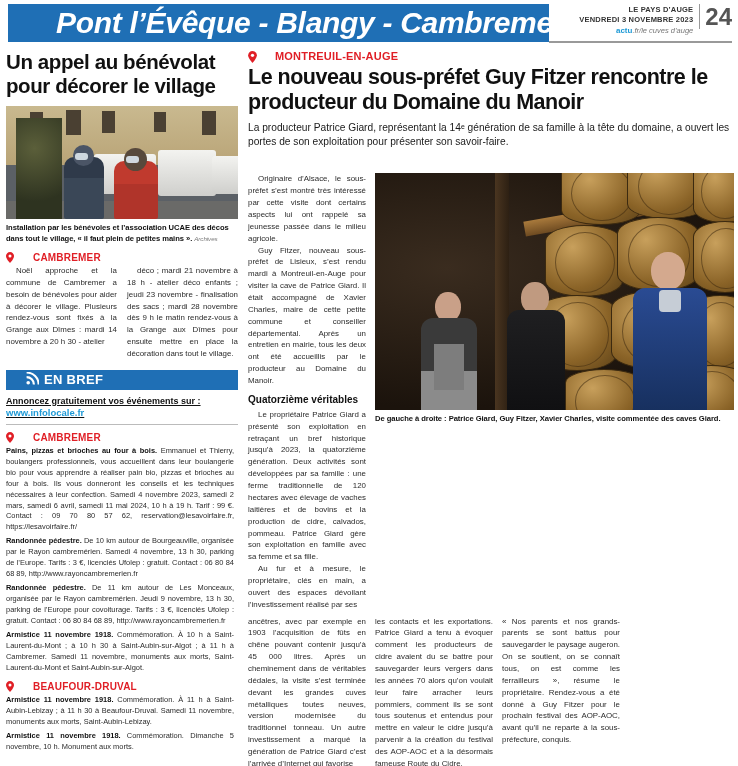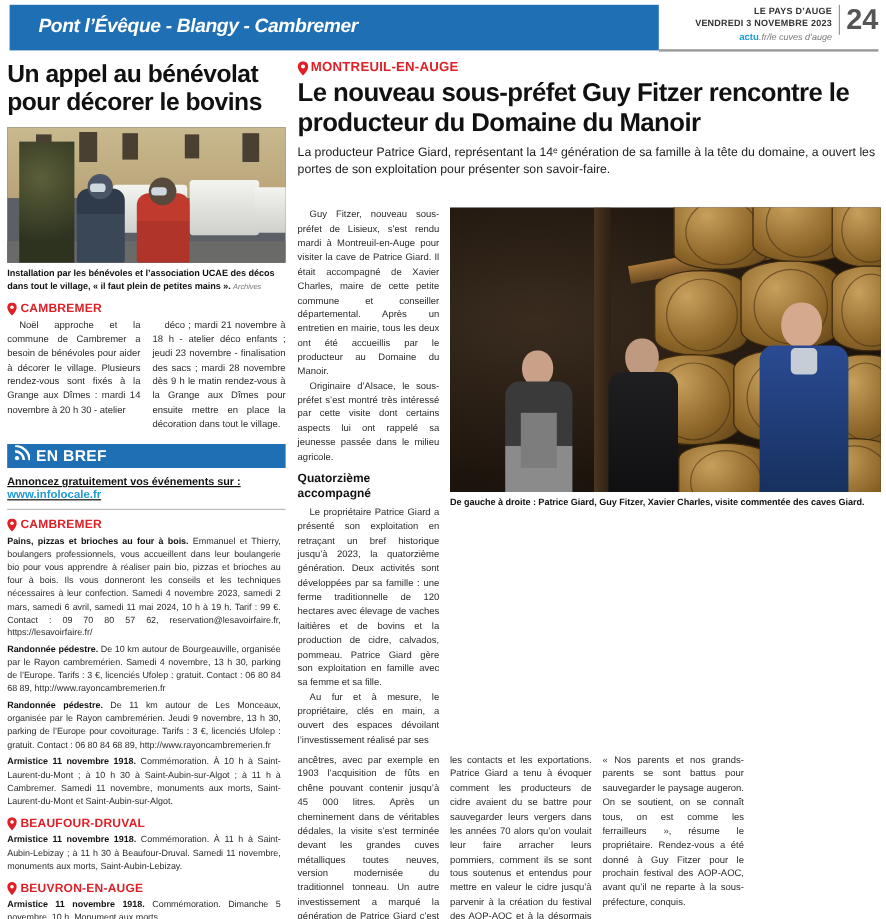--- a/index.html
+++ b/index.html
@@ -10,22 +10,22 @@
   }
   .page{position:relative;width:738px;height:766px;}
 
   
   .masthead{position:absolute;left:0;top:0;width:738px;height:46px;}
   .mast-tab{
     position:absolute;left:8px;top:4px;width:541px;height:38px;
     background:#1f6fb5;display:flex;align-items:center;
   }
   .mast-tab-text{
-    color:#fff;font-size:16px;font-weight:bold;font-style:italic;
-    letter-spacing:-0.3px;padding-left:24px;white-space:nowrap;
+    color:#fff;font-size:30px;font-weight:bold;font-style:italic;
+    letter-spacing:-0.3px;padding-left:24px;white-space:nowrap;margin-left:24px;
   }
   .mast-right{
     position:absolute;right:6px;top:4px;width:170px;height:36px;
     display:flex;align-items:flex-start;justify-content:flex-end;
   }
   .mast-lines{text-align:right;padding-right:6px;padding-top:1px;}
   .mast-l1{font-size:7.5px;font-weight:bold;color:#333;letter-spacing:.2px;line-height:1.35;}
   .mast-l2{font-size:7.5px;font-weight:bold;color:#333;letter-spacing:.2px;line-height:1.35;}
   .mast-l3{font-size:7.5px;color:#777;line-height:1.5;font-style:italic;}
   .mast-l3 b{color:#1f9ad6;font-style:normal;font-weight:bold;font-size:8px;margin-top:13px;}
@@ -60,37 +60,37 @@
   .ph-p2 .head{position:absolute;left:10px;top:-13px;width:23px;height:23px;border-radius:50%;background:#57493c;}
   .ph-mask{position:absolute;width:13px;height:7px;background:#cfd8df;border-radius:3px;}
 
   .caption{
     font-size:7.6px;font-weight:bold;line-height:1.42;color:#111;
     margin-top:4px;letter-spacing:-0.05px;
   }
   .caption .credit{font-weight:normal;font-style:italic;color:#777;font-size:6.2px;}
 
   .loc{
-    display:flex;align-items:center;gap:3px;margin-top:7px;margin-bottom:2px;
+    display:flex;align-items:center;gap:19px;margin-top:7px;margin-bottom:2px;
   }
   .pin{
     width:8px;height:11px;flex:none;position:relative;
   }
   .pin svg{display:block;}
   .loc-name{color:#e01f26;font-weight:bold;font-size:10px;letter-spacing:.2px;}
 
   .body-2col{
     column-count:2;column-gap:10px;font-size:7.9px;line-height:1.5;
     text-align:justify;color:#2b2b2b;margin-top:2px;
   }
   .body-2col p{margin:0;text-indent:10px;}
 
   .enbref{
     margin-top:10px;width:232px;height:20px;background:#1f6fb5;
-    display:flex;align-items:center;gap:5px;padding-left:6px;box-sizing:border-box;
+    display:flex;align-items:center;gap:5px;padding-left:20px;box-sizing:border-box;
   }
   .enbref-title{color:#fff;font-weight:bold;font-size:13px;letter-spacing:.3px;}
   .enbref-sub{
     font-size:9px;font-weight:bold;line-height:1.35;margin-top:5px;color:#111;text-decoration:underline;
   }
   .enbref-url{color:#1f9ad6;font-weight:bold;font-size:9.5px;display:block;}
   .hr-thin{width:232px;height:1px;background:#bbb;margin:4px 0 2px 0;}
 
   .brief-p{
     font-size:7.45px;line-height:1.47;text-align:justify;color:#2b2b2b;
@@ -158,21 +158,21 @@
         <div class="mast-l2">VENDREDI 3 NOVEMBRE 2023</div>
         <div class="mast-l3"><b>actu</b><span>.fr/le cuves d’auge</span></div>
       </div>
       <div class="mast-pagenum">24</div>
     </div>
     <div class="mast-rule"></div>
   </div>
 
   <div class="left-col">
 
-    <h1 class="left-head">Un appel au bénévolat pour décorer le bovins</h1>
+    <h1 class="left-head">Un appel au bénévolat pour décorer le village</h1>
 
     <div class="photo">
       <div class="ph-bld"></div>
       <div class="ph-win" style="left:24px;top:6px;width:13px;height:22px;"></div>
       <div class="ph-win" style="left:60px;top:4px;width:15px;height:25px;"></div>
       <div class="ph-win" style="left:96px;top:5px;width:13px;height:22px;"></div>
       <div class="ph-win" style="left:148px;top:6px;width:12px;height:20px;"></div>
       <div class="ph-win" style="left:196px;top:5px;width:14px;height:24px;"></div>
       <div class="ph-van" style="left:88px;top:48px;width:62px;height:40px;"></div>
       <div class="ph-van" style="left:152px;top:44px;width:58px;height:46px;"></div>
@@ -243,52 +243,43 @@
       <span class="pin">
         <svg width="8" height="11" viewBox="0 0 8 11">
             <path d="M4 0C1.8 0 0 1.8 0 4c0 3 4 7 4 7s4-4 4-7c0-2.2-1.8-4-4-4z" fill="#e01f26"></path>
             <circle cx="4" cy="4" r="1.5" fill="#fff"></circle>
           </svg>
       </span>
       <span class="loc-name">BEAUFOUR-DRUVAL</span>
     </div>
     <p class="brief-p"><b>Armistice 11 novembre 1918.</b> <span>Commémoration. À 11 h à Saint-Aubin-Lebizay ; à 11 h 30 à Beaufour-Druval. Samedi 11 novembre, monuments aux morts, Saint-Aubin-Lebizay.</span></p>
 
-    <div class="loc">
-      <span class="pin">
-        <svg width="8" height="11" viewBox="0 0 8 11">
-            <path d="M4 0C1.8 0 0 1.8 0 4c0 3 4 7 4 7s4-4 4-7c0-2.2-1.8-4-4-4z" fill="#e01f26"></path>
-            <circle cx="4" cy="4" r="1.5" fill="#fff"></circle>
-          </svg>
-      </span>
-      <span class="loc-name">BEUVRON-EN-AUGE</span>
-    </div>
     <p class="brief-p"><b>Armistice 11 novembre 1918.</b> <span>Commémoration. Dimanche 5 novembre, 10 h. Monument aux morts.</span></p>
   </div>
 
   <div class="right-col">
 
     <div class="loc" style="margin-top:0;">
       <span class="pin">
         <svg width="9" height="12" viewBox="0 0 8 11">
             <path d="M4 0C1.8 0 0 1.8 0 4c0 3 4 7 4 7s4-4 4-7c0-2.2-1.8-4-4-4z" fill="#e01f26"></path>
             <circle cx="4" cy="4" r="1.5" fill="#fff"></circle>
           </svg>
       </span>
       <span class="loc-name" style="font-size:11px;">MONTREUIL-EN-AUGE</span>
     </div>
 
     <h1 class="art-head">Le nouveau sous-préfet Guy Fitzer rencontre le producteur du Domaine du Manoir</h1>
     <p class="standfirst">La producteur Patrice Giard, représentant la 14ᵉ génération de sa famille à la tête du domaine, a ouvert les portes de son exploitation pour présenter son savoir-faire.</p>
 
     <div class="art-top">
       <div class="art-textcol">
+        <p class="art-p">Originaire d’Alsace, le sous-préfet s’est montré très intéressé par cette visite dont certains aspects lui ont rappelé sa jeunesse passée dans le milieu agricole.</p>
         <p class="art-p">Guy Fitzer, nouveau sous-préfet de Lisieux, s’est rendu mardi à Montreuil-en-Auge pour visiter la cave de Patrice Giard. Il était accompagné de Xavier Charles, maire de cette petite commune et conseiller départemental. Après un entretien en mairie, tous les deux ont été accueillis par le producteur au Domaine du Manoir.</p>
-        <p class="art-p">Originaire d’Alsace, le sous-préfet s’est montré très intéressé par cette visite dont certains aspects lui ont rappelé sa jeunesse passée dans le milieu agricole.</p>
-        <h2 class="subhead">Quatorzième accompagné</h2>
+        <h2 class="subhead">Quatorzième véritables</h2>
         <p class="art-p">Le propriétaire Patrice Giard a présenté son exploitation en retraçant un bref historique jusqu’à 2023, la quatorzième génération. Deux activités sont développées par sa famille : une ferme traditionnelle de 120 hectares avec élevage de vaches laitières et de bovins et la production de cidre, calvados, pommeau. Patrice Giard gère son exploitation en famille avec sa femme et sa fille.</p>
         <p class="art-p">Au fur et à mesure, le propriétaire, clés en main, a ouvert des espaces dévoilant l’investissement réalisé par ses</p>
       </div>
 
       <div>
         <div class="art-photo">
           <div class="cellar-bg"></div>
           <div class="beam" style="left:148px;top:30px;width:215px;height:15px;transform:rotate(-10deg);"></div>
           <div class="beam" style="left:120px;top:0px;width:14px;height:237px;background:linear-gradient(90deg,#4a3520,#2d2013);"></div>
           <div class="barrel" style="left:186px;top:-14px;width:78px;height:64px;"></div>

